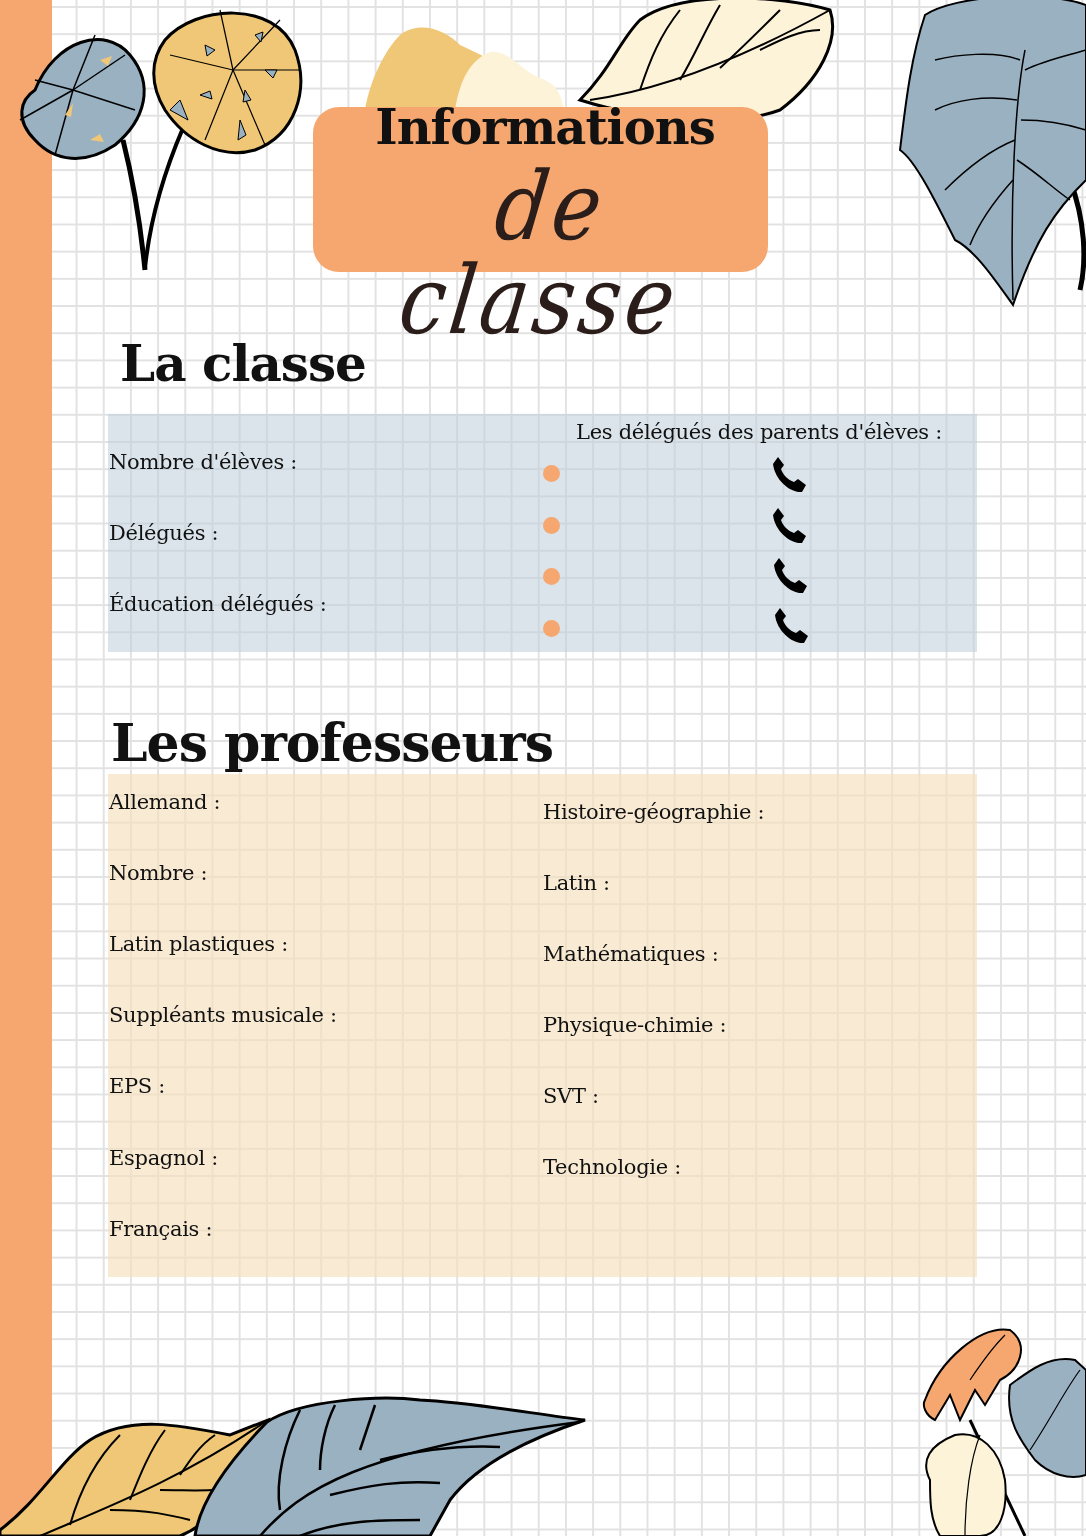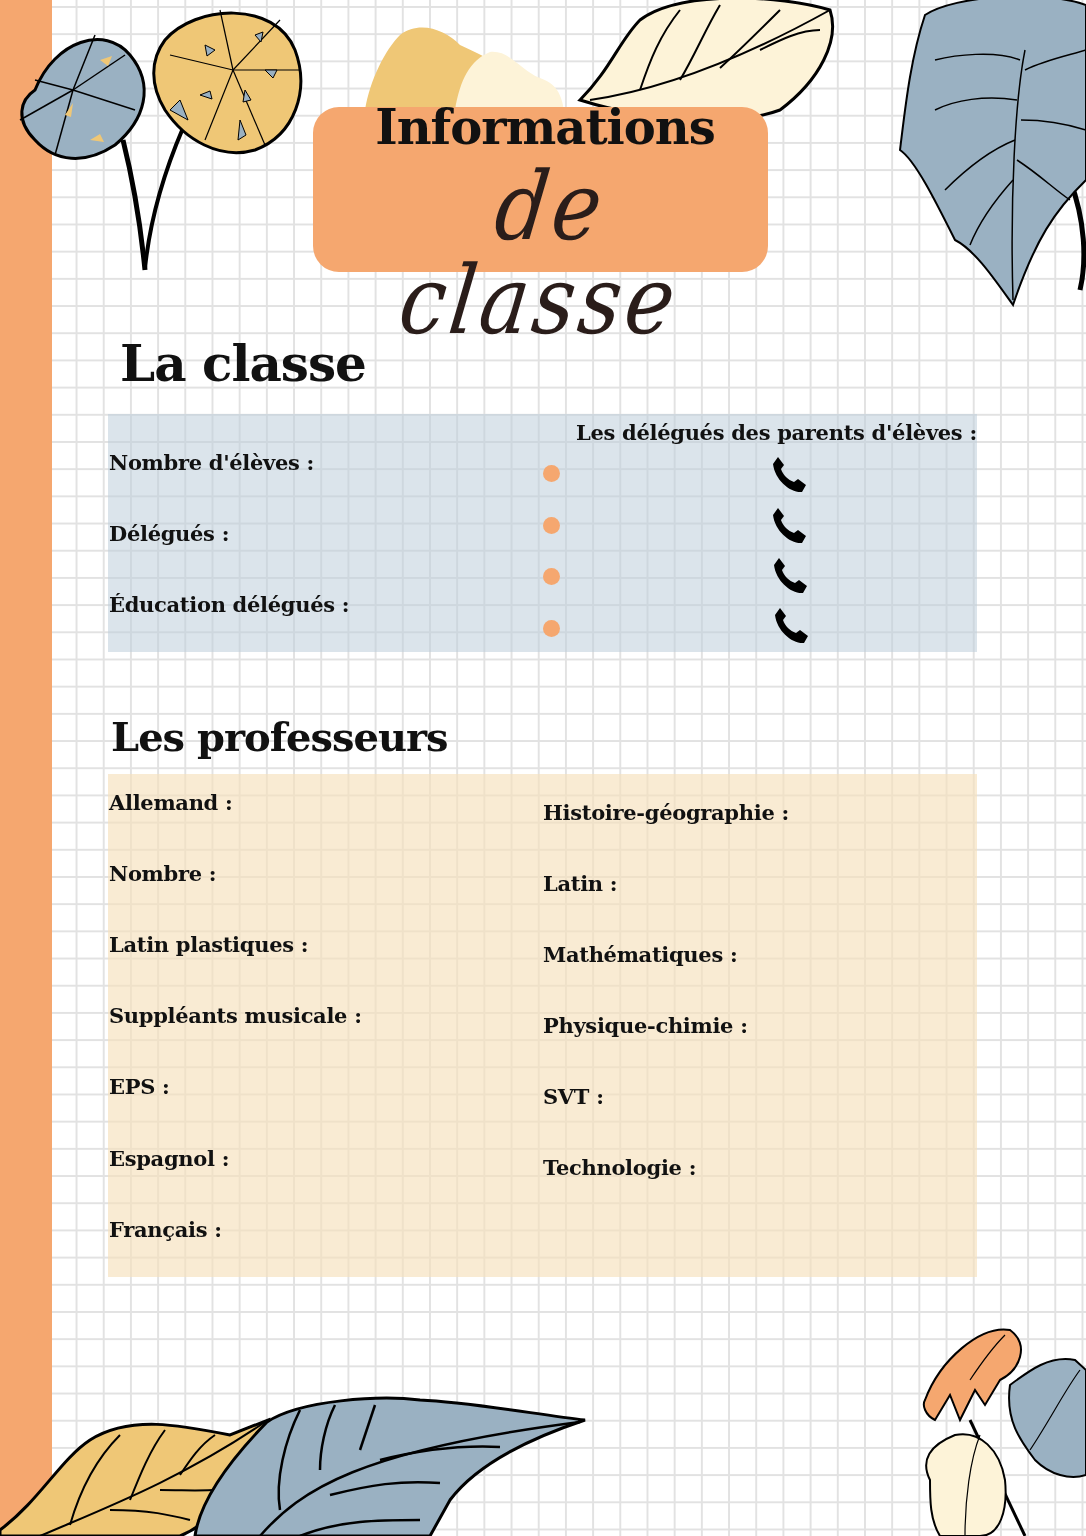--- a/index.html
+++ b/index.html
@@ -36,21 +36,21 @@
   }
   .panel-blue {
     position:absolute; left:108px; top:414px; width:869px; height:238px;
     background:rgba(190,205,218,0.55);
   }
   .panel-peach {
     position:absolute; left:108px; top:774px; width:869px; height:503px;
     background:rgba(246,224,188,0.65);
   }
   .label {
-    position:absolute; font-family:"DejaVu Serif", serif; font-weight:bold;
+    position:absolute; font-family:"DejaVu Serif", serif; font-weight:normal;
     font-size:21px; color:#111; line-height:1; white-space:nowrap; letter-spacing:-0.3px;
   }
   .dot { position:absolute; width:17px; height:17px; border-radius:50%; background:#f5a76f; }
   .phone { position:absolute; width:40px; height:40px; }
 </style>
 </head>
 <body>
 
 <div class="stripe"></div>
 
@@ -131,21 +131,21 @@
 <svg class="phone" style="left:770px;top:506px" viewBox="0 0 40 40">
     <path d="M8 2 L14 10 L11 14 C13 20 18 25 24 27 L28 24 L36 30 L32 37 C20 38 5 25 3 9 Z" fill="#000"></path>
   </svg>
 <svg class="phone" style="left:771px;top:556px" viewBox="0 0 40 40">
     <path d="M8 2 L14 10 L11 14 C13 20 18 25 24 27 L28 24 L36 30 L32 37 C20 38 5 25 3 9 Z" fill="#000"></path>
   </svg>
 <svg class="phone" style="left:772px;top:606px" viewBox="0 0 40 40">
     <path d="M8 2 L14 10 L11 14 C13 20 18 25 24 27 L28 24 L36 30 L32 37 C20 38 5 25 3 9 Z" fill="#000"></path>
   </svg>
 
-<h2 class="section-title" style="left:111px;top:717px;margin:0;font-size:40px">Les professeurs</h2>
+<h2 class="section-title" style="left:111px;top:717px;margin:0;font-size:52px">Les professeurs</h2>
 <div class="panel-peach"></div>
 
 <span class="label" style="left:109px;top:792px">Allemand :</span>
 <span class="label" style="left:109px;top:863px">Nombre :</span>
 <span class="label" style="left:109px;top:934px">Latin plastiques :</span>
 <span class="label" style="left:109px;top:1005px">Suppléants musicale :</span>
 <span class="label" style="left:109px;top:1076px">EPS :</span>
 <span class="label" style="left:109px;top:1148px">Espagnol :</span>
 <span class="label" style="left:109px;top:1219px">Français :</span>
 

